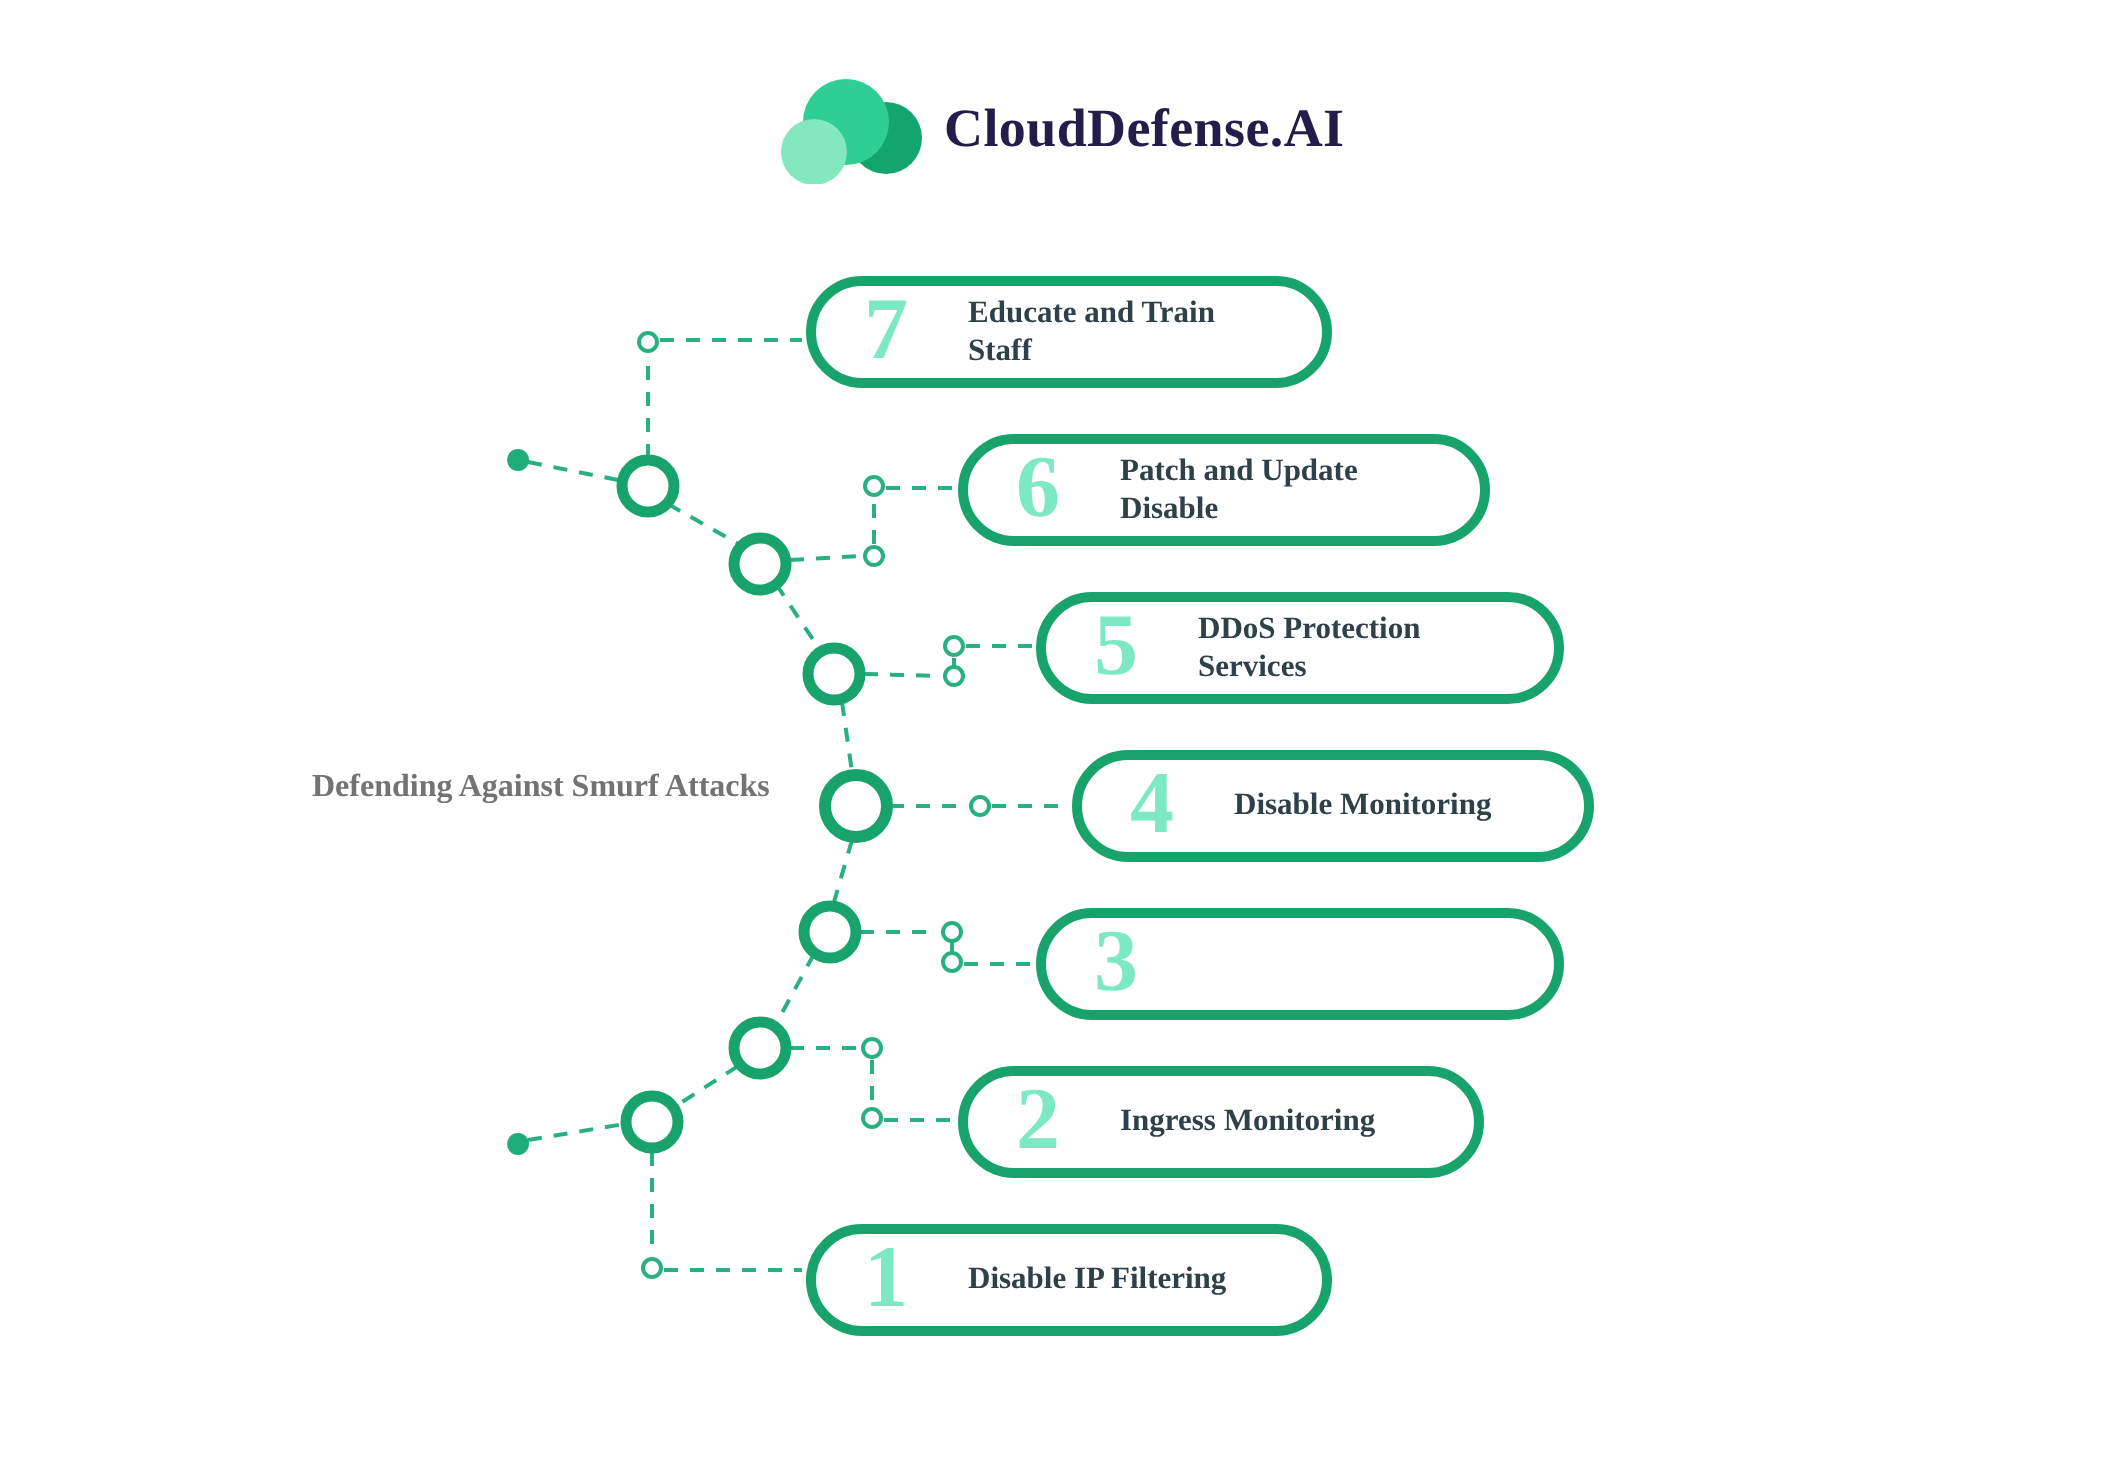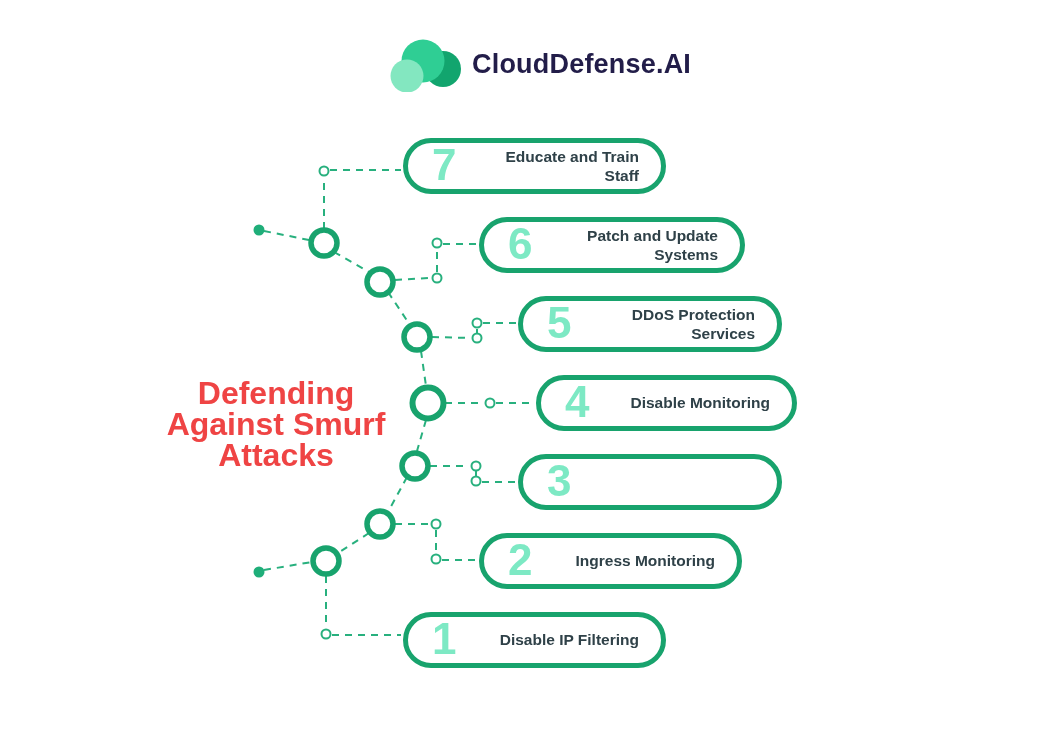--- a/index.html
+++ b/index.html
@@ -1,54 +1,54 @@
 <!DOCTYPE html>
 <html><head>
 <meta charset="utf-8">
 <style>
   html,body{margin:0;padding:0;background:#ffffff;}
   .canvas{
     position:relative;
     width:1054px;height:731px;
     background:#ffffff;
-    font-family:Liberation Sans, sans-serif;
+    font-family:Liberation Serif, serif;
     overflow:hidden;
   }
   
   .brand-row{
     position:absolute;left:386px;top:36px;height:56px;
     display:flex;align-items:center;
   }
   .brand-logo{width:80px;height:56px;}
   .brand-text{
     font-size:27px;font-weight:800;color:#221d49;
     letter-spacing:0.2px;margin-left:6px;
   }
   
   .page-title{
     position:absolute;left:156px;top:378px;width:240px;
-    text-align:center;
-    font-size:32px;line-height:31px;font-weight:800;
-    color:#ef4444;
+    text-align:left;
+    font-size:16px;line-height:31px;font-weight:800;
+    color:#737373;
   }
   
   .connectors{position:absolute;left:0;top:0;width:1054px;height:731px;}
   
   .pill{
     position:absolute;height:56px;box-sizing:border-box;
     border:5px solid #18a36d;border-radius:28px;background:#ffffff;
     display:flex;align-items:center;
   }
   .pill-num{
     flex:0 0 52px;margin-left:24px;
     font-size:44px;font-weight:800;color:#7de9c4;line-height:1;
     transform:translateY(-1px);
   }
   .pill-label{
-    flex:1;text-align:right;padding-right:22px;
+    flex:1;text-align:left;padding-right:22px;
     font-size:15.5px;font-weight:700;color:#2f4148;line-height:1.25;
     white-space:pre-line;
   }
   .pill-7{left:403px;top:138px;width:263px;}
   .pill-6{left:479px;top:217px;width:266px;}
   .pill-5{left:518px;top:296px;width:264px;}
   .pill-4{left:536px;top:375px;width:261px;}
   .pill-3{left:518px;top:454px;width:264px;}
   .pill-2{left:479px;top:533px;width:263px;}
   .pill-1{left:403px;top:612px;width:263px;}
@@ -137,21 +137,21 @@
     </g>
   </svg>
 
   <div class="pill pill-7">
     <span class="pill-num">7</span>
     <span class="pill-label">Educate and Train Staff</span>
   </div>
   <div class="pill pill-6">
     <span class="pill-num">6</span>
     <span class="pill-label">Patch and Update
-Systems</span>
+Disable</span>
   </div>
   <div class="pill pill-5">
     <span class="pill-num">5</span>
     <span class="pill-label">DDoS Protection
 Services</span>
   </div>
   <div class="pill pill-4">
     <span class="pill-num">4</span>
     <span class="pill-label">Disable Monitoring</span>
   </div>

